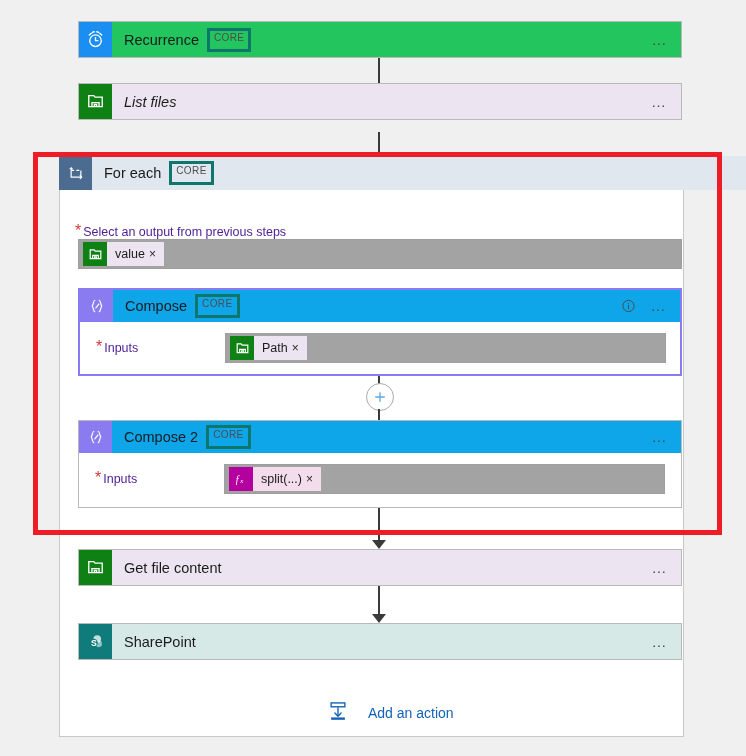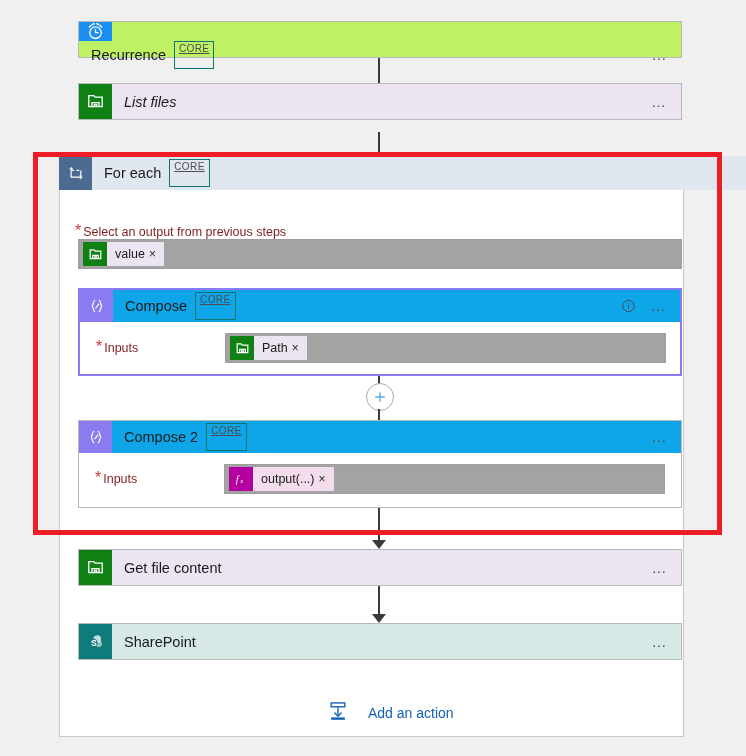--- a/index.html
+++ b/index.html
@@ -52,29 +52,28 @@
     position: relative;
   }
   .card-title {
     font-size: 14.5px;
     color: #1b1b1b;
     white-space: nowrap;
   }
   .core-badge {
     display: inline-block;
     margin-left: 8px;
-    padding: 0px 4px 12px 4px;
-    border: 1px solid #0f766e;
+    padding: 0px 4px 4px 4px;
+    border: 3px solid #0f766e;
     font-size: 10px;
     letter-spacing: 0.4px;
     color: #4d4d4d;
     line-height: 14px;
     vertical-align: middle;
     background: transparent;
-    text-decoration: underline;
   }
   .ellipsis {
     position: absolute;
     right: 12px;
     top: 50%;
     transform: translateY(-50%);
     letter-spacing: 2.5px;
     font-size: 15px;
     color: #4a4a4a;
     line-height: 8px;
@@ -83,21 +82,21 @@
   .info-icon {
     position: absolute;
     right: 44px;
     top: 50%;
     transform: translateY(-50%);
     width: 15px;
     height: 15px;
   }
 
   
-  .bg-blue    { background: #bef264; flex-direction: column; }
+  .bg-blue    { background: #22c55e; }
   .bg-lav     { background: #ece5f1; }
   .bg-teal    { background: #d7e9e7; }
   .bg-purple  { background: #0ea5e9; }
   .bg-headerblue { background: #e1e7ef; }
 
   .ic-blue    { background: #1b8ef2; }
   .ic-green   { background: #0f8014; }
   .ic-teal    { background: #0f7b7b; }
   .ic-purple  { background: #8a7bf0; }
   .ic-slate   { background: #4c6b90; }
@@ -132,21 +131,21 @@
     border-radius: 50%;
     background: #ffffff;
     display: flex;
     align-items: center;
     justify-content: center;
   }
 
   
   .field-label {
     font-size: 12.5px;
-    color: #7f1d1d;
+    color: #4c1d95;
     white-space: nowrap;
   }
   .req-star { color: #d13438; margin-right: 2px; }
 
   .field-box {
     border: 1px solid #9e9e9e;
     background: #a3a3a3;
     height: 30px;
     display: flex;
     align-items: center;
@@ -380,21 +379,21 @@
       <span class="req-star">*</span><span class="field-label">Inputs</span>
     </div>
     <div class="field-box" style="position:absolute; left:145px; top:43px; width:441px;">
       <span class="token tok-magenta">
         <span class="tok-ic ic-magenta">
           <svg width="16" height="16" viewBox="0 0 24 24">
             <text x="4" y="17.5" font-family="'Liberation Serif', serif" font-style="italic" font-size="15" fill="#ffffff">f</text>
             <text x="11" y="18.5" font-family="'Liberation Serif', serif" font-style="italic" font-size="10" fill="#ffffff">x</text>
           </svg>
         </span>
-        <span class="tok-label">output(...)</span>
+        <span class="tok-label">split(...)</span>
         <span class="tok-x">×</span>
       </span>
     </div>
   </div>
 
   <div class="conn" style="left:372px; top:508px; height:41px;">
     <div class="stem"></div>
       <div class="head"></div>
   </div>
 

